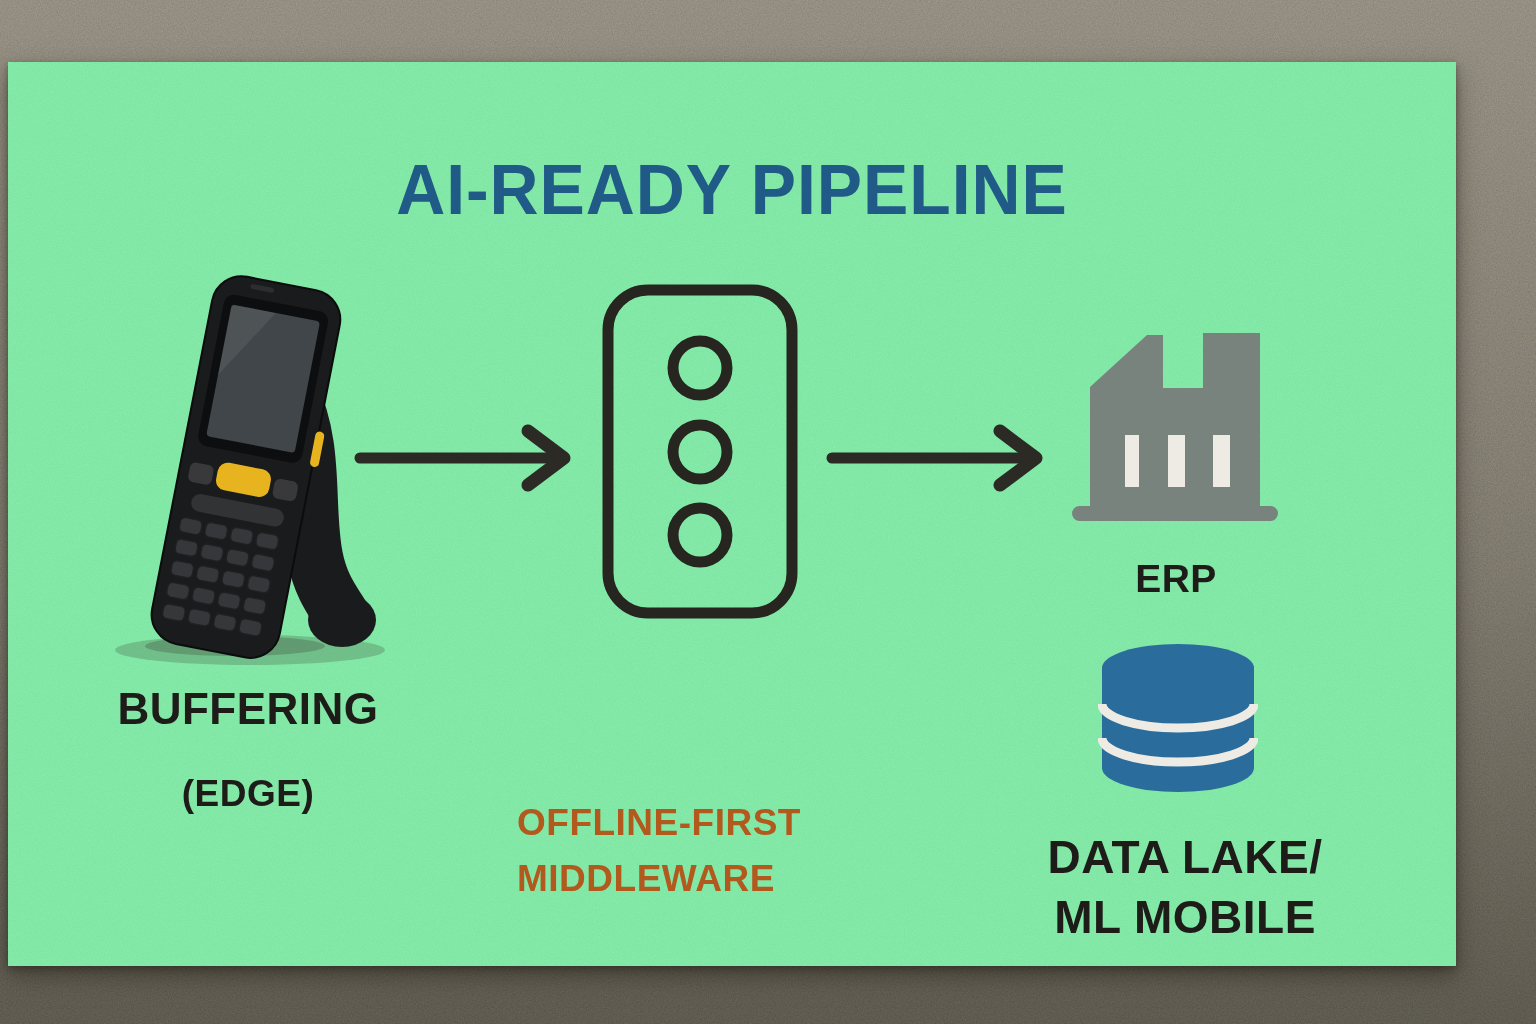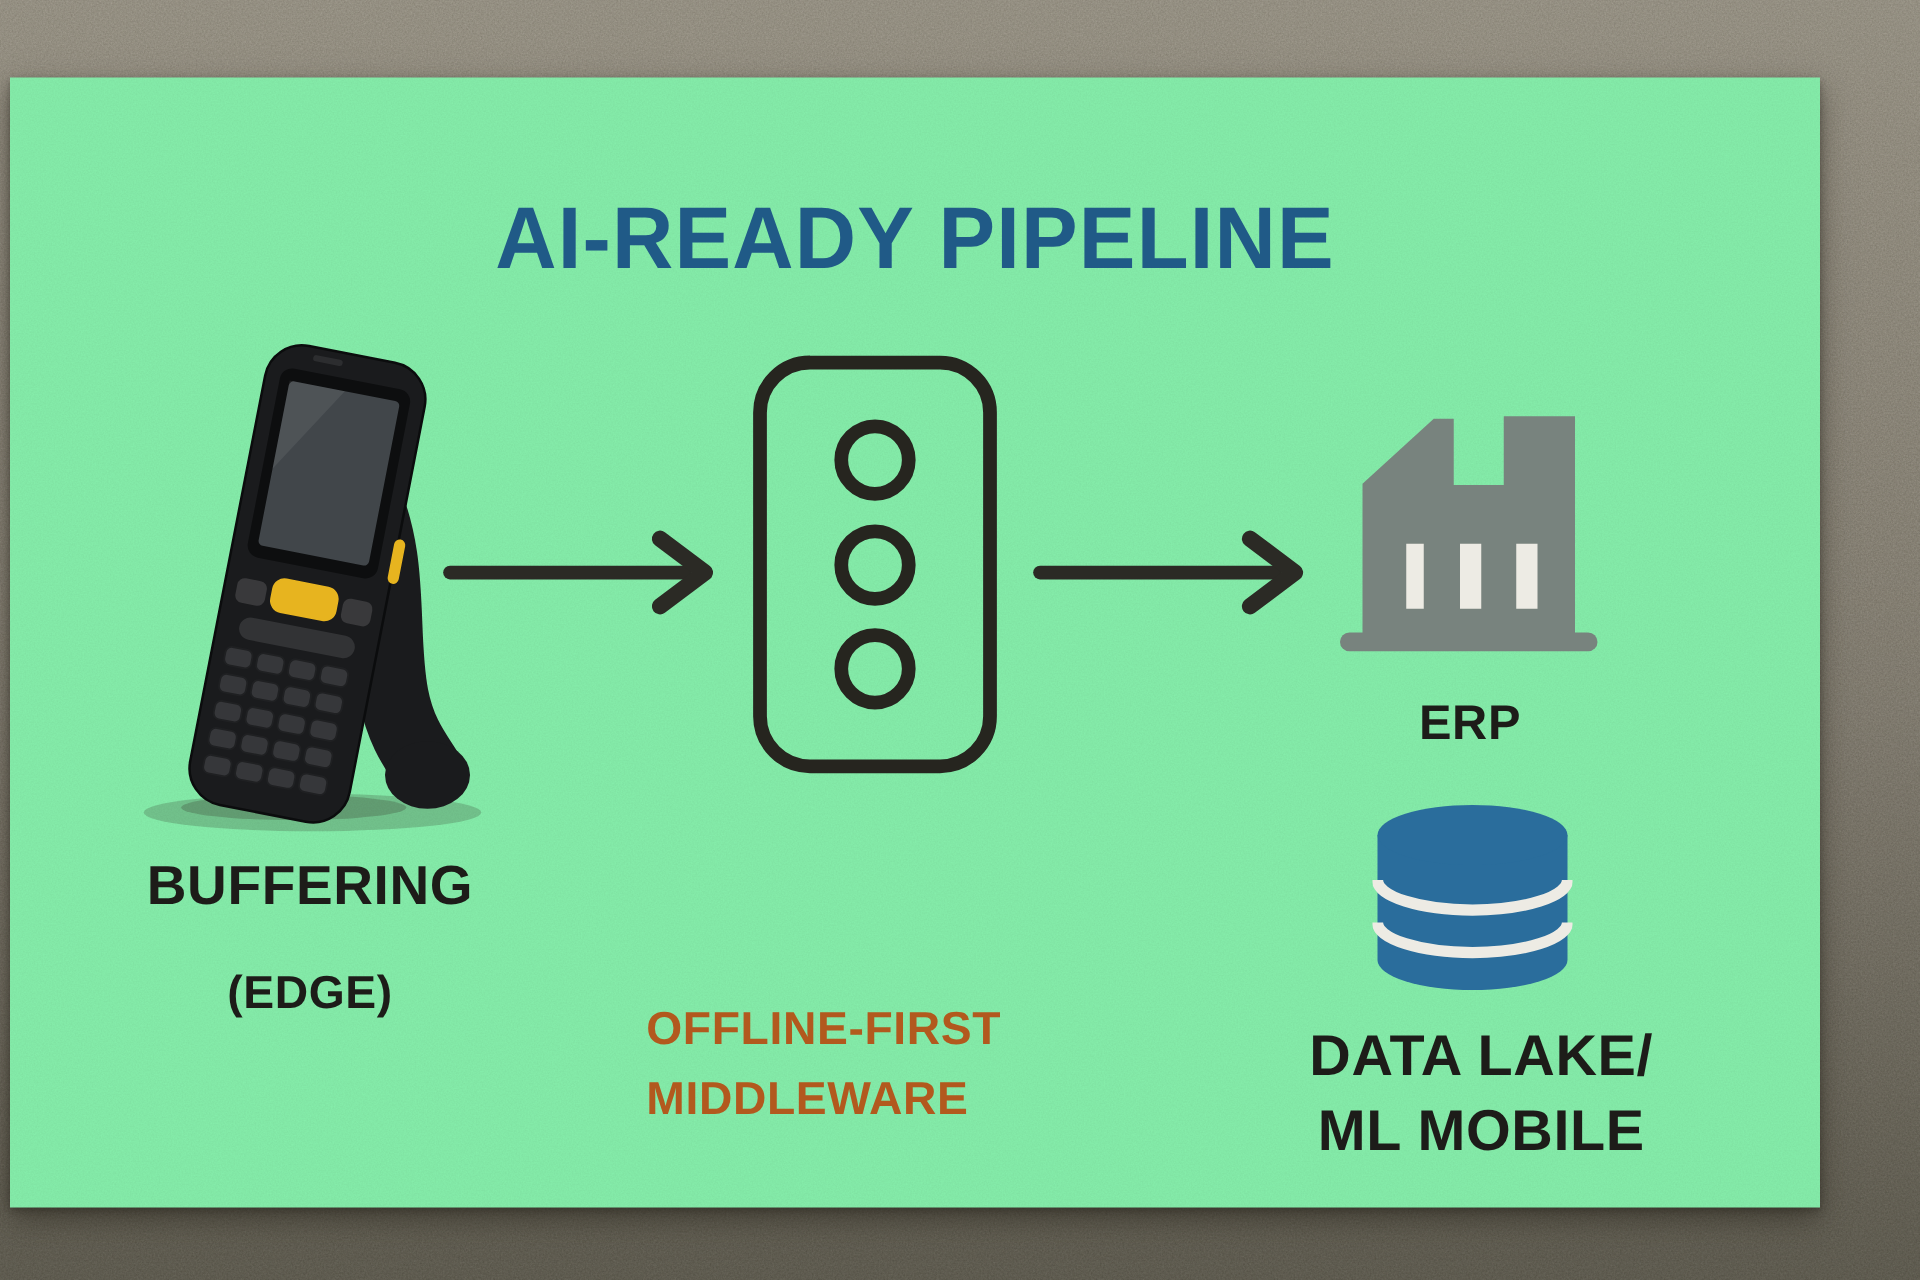--- a/index.html
+++ b/index.html
@@ -33,21 +33,21 @@
     font-weight:bold;color:#1d1c19;
     font-size:44px;line-height:54px;letter-spacing:0.5px;
   }
   .label-small{font-size:37px;line-height:52px;margin-top:32px;}
   .sub-label{
     position:absolute;text-align:left;
     font-weight:bold;color:#b2591e;
     font-size:37px;line-height:56px;letter-spacing:0.5px;
   }
   .erp-label{font-size:39px;}
-  .dl-label{font-size:46px;line-height:60px;}
+  .dl-label{font-size:46px;line-height:60px;margin-top:13px;}
   .icon-wrap{position:absolute;}
 </style>
 </head>
 <body>
 
 <div class="scene">
 
   <svg class="bg-svg" width="1536" height="1024" aria-hidden="true">
     <defs>
       <linearGradient id="bgGrad" x1="0" y1="0" x2="0" y2="1">

